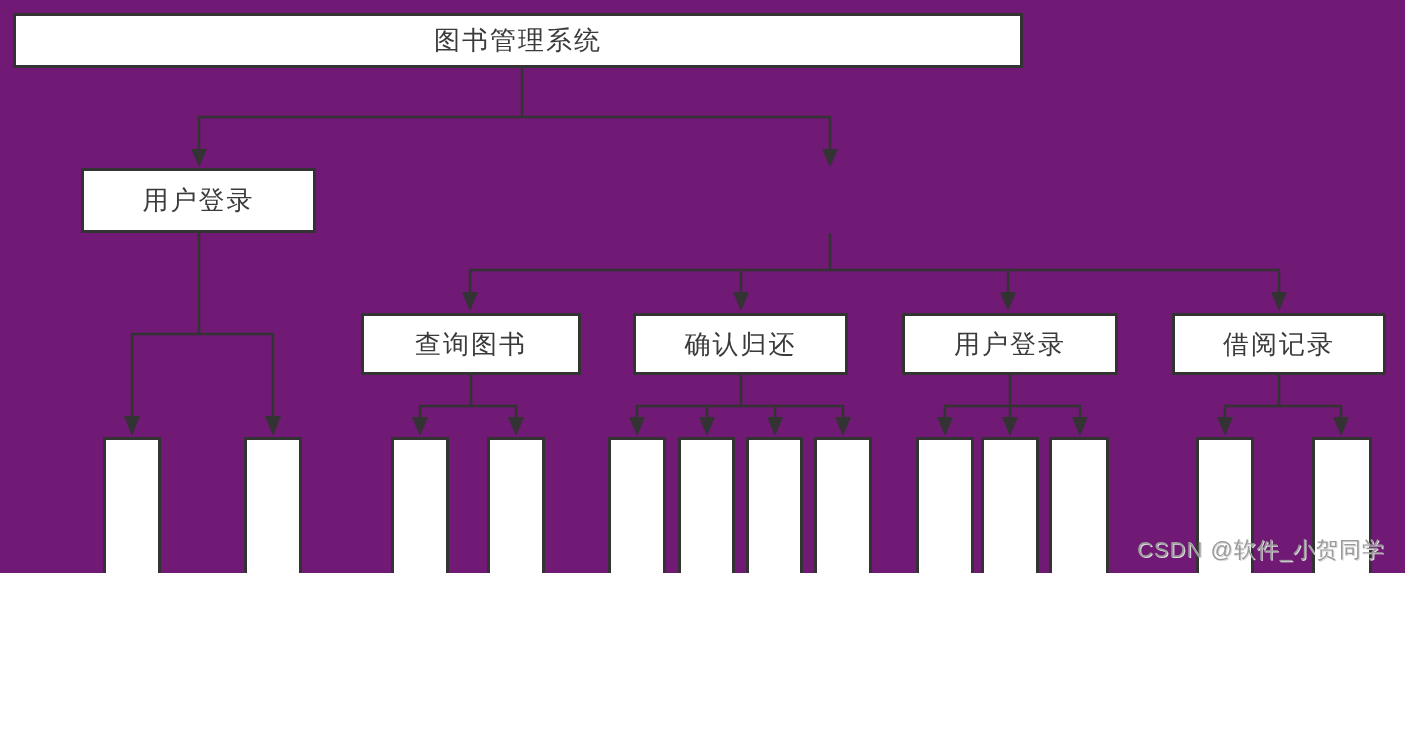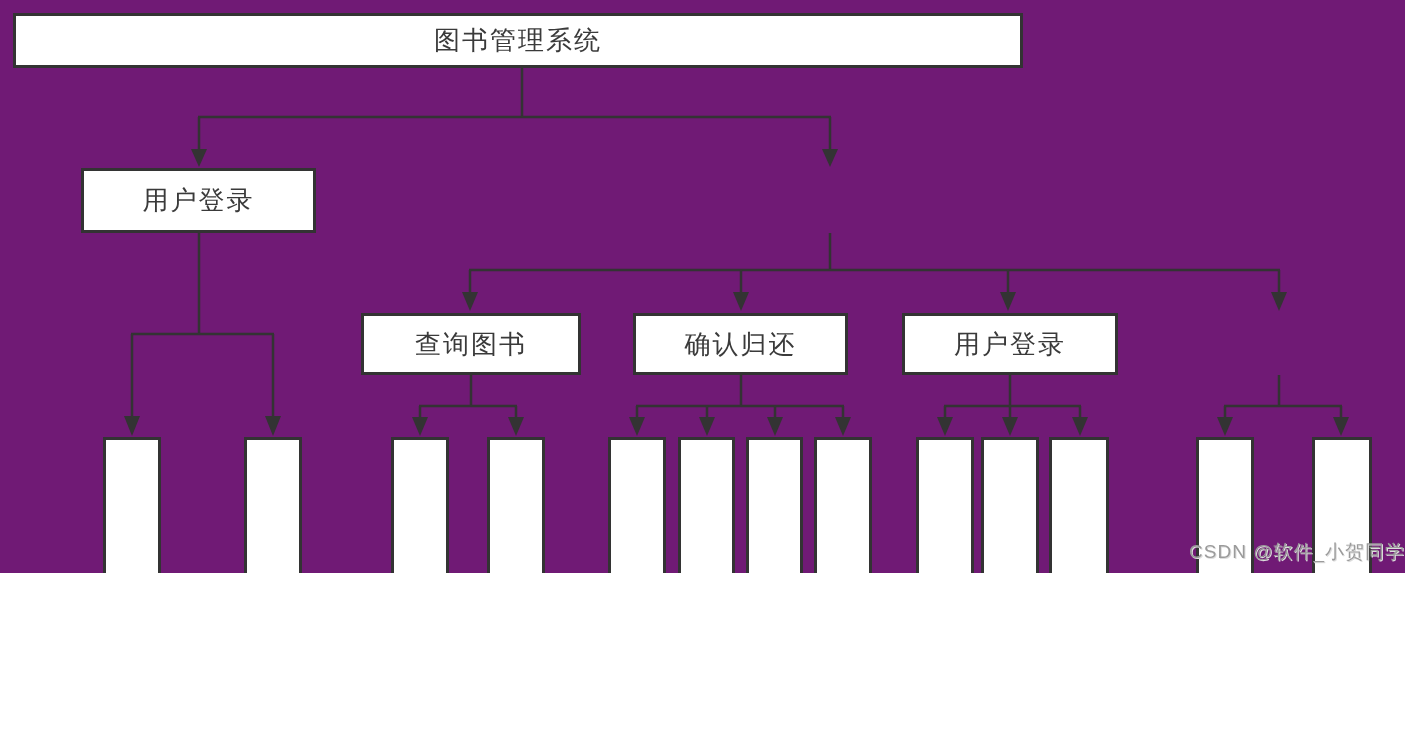--- a/index.html
+++ b/index.html
@@ -40,22 +40,22 @@
   #v-query2{left:608px;width:58px;}
   #v-addbook{left:678px;width:57px;}
   #v-editbook{left:746px;width:57px;}
   #v-borrow2{left:814px;width:58px;}
   #v-query3{left:916px;width:58px;}
   #v-return{left:981px;width:58px;}
   #v-confirm{left:1049px;width:60px;}
   #v-addrecord{left:1196px;width:58px;}
   #v-queryrecord{left:1312px;width:60px;}
   .watermark{
-    position:absolute;right:0;bottom:8px;z-index:5;
-    font-size:19px;letter-spacing:1px;color:#9b9b9b;
+    position:absolute;right:20px;bottom:8px;z-index:5;
+    font-size:22px;letter-spacing:1px;color:#9b9b9b;
     text-shadow:1px 1px 0 #dddddd;
   }
 </style>
 </head>
 <body>
 
 <div class="canvas">
 
   <svg class="wires" width="1405" height="747" viewBox="0 0 1405 747" stroke="#333333" stroke-width="2.5" fill="none">
 
@@ -119,20 +119,21 @@
     <polygon points="1333,417 1349,417 1341,436" fill="#333333" stroke="none"></polygon>
   </svg>
 
   <div class="node" id="n-root">图书管理系统</div>
 
   <div class="node" id="n-user-login">用户登录</div>
 
   <div class="node" id="n-new-books">查询图书</div>
   <div class="node" id="n-book-borrow">确认归还</div>
   <div class="node" id="n-current-borrow">用户登录</div>
+  <div class="node" id="n-borrow-records">借阅记录</div>
 
   <div class="vnode" id="v-login">
     <span class="vtext">用户登录</span>
   </div>
   <div class="vnode" id="v-logout">
     <span class="vtext">注销登录</span>
   </div>
   <div class="vnode" id="v-query1">
     <span class="vtext">查询图书</span>
   </div>

